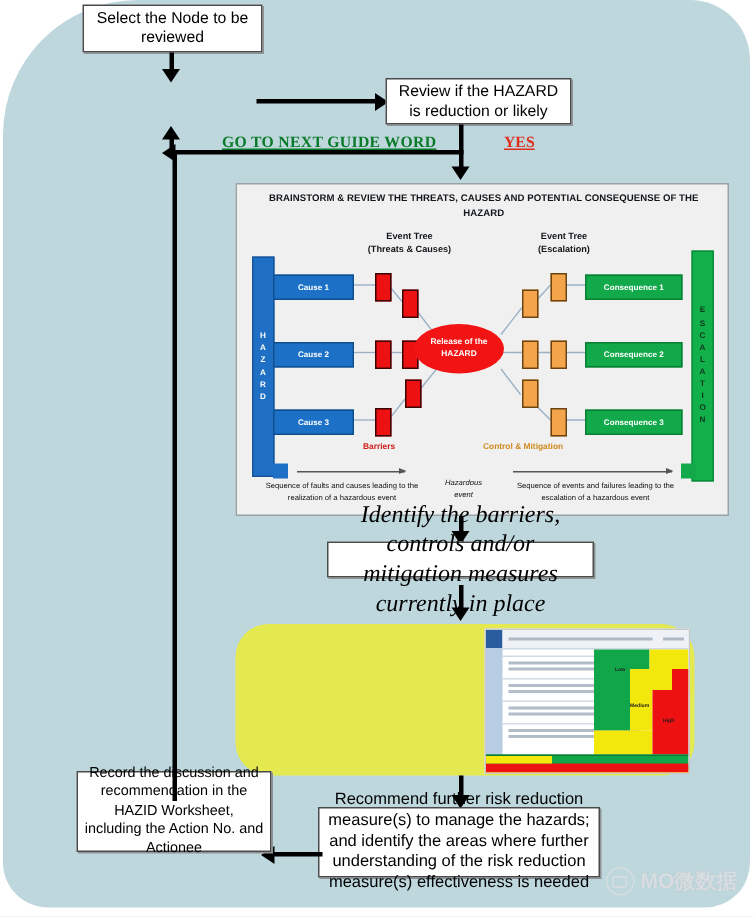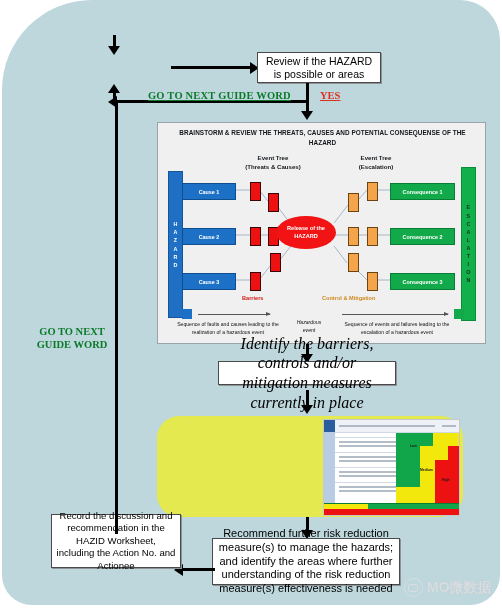--- a/index.html
+++ b/index.html
@@ -110,38 +110,39 @@
   #wm-badge::after{content:"";position:absolute;left:3px;top:5px;width:8px;height:6px;
             border:1.5px solid #d7dde0;border-radius:2px;}
 </style>
 </head>
 <body>
 
 <div id="canvas">
 
   <div class="bg-plate"></div>
 
+  <div class="box" style="left:55px;top:3px;width:120px;height:32px;">Select the Node to be reviewed</div>
 
   <div class="ln vline" style="left:113px;top:35px;height:14px;"></div>
   <div class="arrow-d" style="left:108px;top:46px;"></div>
 
 
   <div class="ln hline" style="left:171px;top:66px;width:82px;"></div>
   <div class="arrow-r" style="left:250px;top:61.5px;"></div>
 
-  <div class="box" style="left:257px;top:52px;width:124px;height:31px;">Review if the HAZARD is possible or areas</div>
+  <div class="box" style="left:257px;top:52px;width:124px;height:31px;">Review if the HAZARD is reduction or likely</div>
 
   <div class="ln vline" style="left:306px;top:83px;height:20px;"></div>
   <div class="ln hline" style="left:116px;top:100px;width:192px;"></div>
   <div class="arrow-l" style="left:108px;top:96px;"></div>
   <div class="ln vline" style="left:113px;top:92px;height:10px;"></div>
   <div class="arrow-u" style="left:108px;top:84px;"></div>
 
   <div class="lbl-green" style="left:148px;top:90px;">GO TO NEXT GUIDE WORD</div>
-  <div class="lbl-yes" style="left:320px;top:90px;text-decoration:underline;">YES</div>
+  <div class="lbl-yes" style="left:336px;top:90px;text-decoration:underline;">YES</div>
 
   <div class="ln vline" style="left:306px;top:100px;height:14px;"></div>
   <div class="arrow-d" style="left:301px;top:111px;"></div>
 
   <div id="bowtie">
 
     <div class="bt-title">BRAINSTORM &amp; REVIEW THE THREATS, CAUSES AND POTENTIAL CONSEQUENSE OF THE HAZARD</div>
 
     <div class="bt-et" style="left:70px;top:30px;width:90px;">
       <div>Event Tree</div>
@@ -293,23 +294,19 @@
 
   <div class="box" style="left:212px;top:538px;width:188px;height:47px;font-size:11px;line-height:1.26;">Recommend further risk reduction measure(s) to manage the hazards; and identify the areas where further understanding of the risk reduction measure(s) effectiveness is needed</div>
 
   <div class="ln hline" style="left:182px;top:568px;width:33px;"></div>
   <div class="arrow-l" style="left:174px;top:563.5px;"></div>
 
   <div class="box" style="left:51px;top:514px;width:130px;height:54px;font-size:9.6px;line-height:1.3;">Record the discussion and recommendation in the HAZID Worksheet, including the Action No. and Actionee</div>
 
   <div class="ln vline" style="left:115px;top:100px;height:434px;"></div>
 
-  <div class="lbl-green-blk" style="left:30px;top:326px;width:84px;">
-    <div>GO TO NEXT</div>
-    <div>GUIDE WORD</div>
-  </div>
 
   <div id="watermark">
     <div id="wm-badge"></div>
     <span>MO微数据</span>
   </div>
 
 </div>
 
 </body></html>

